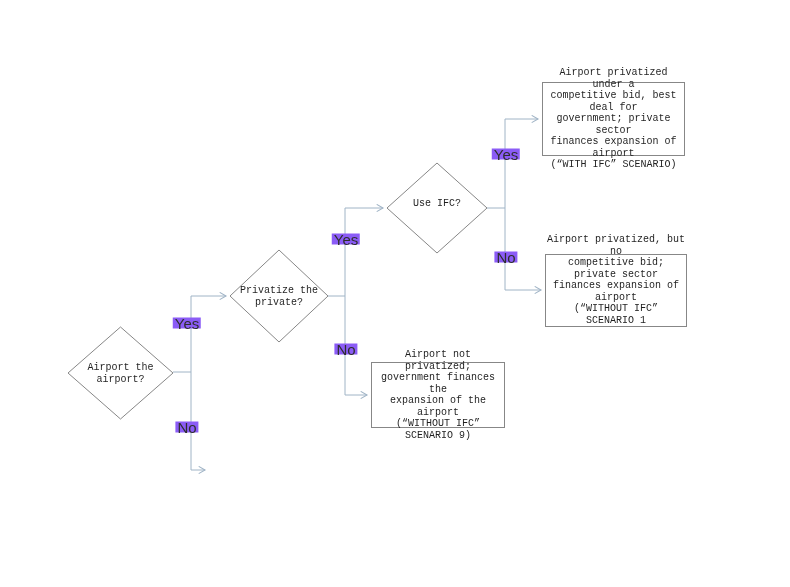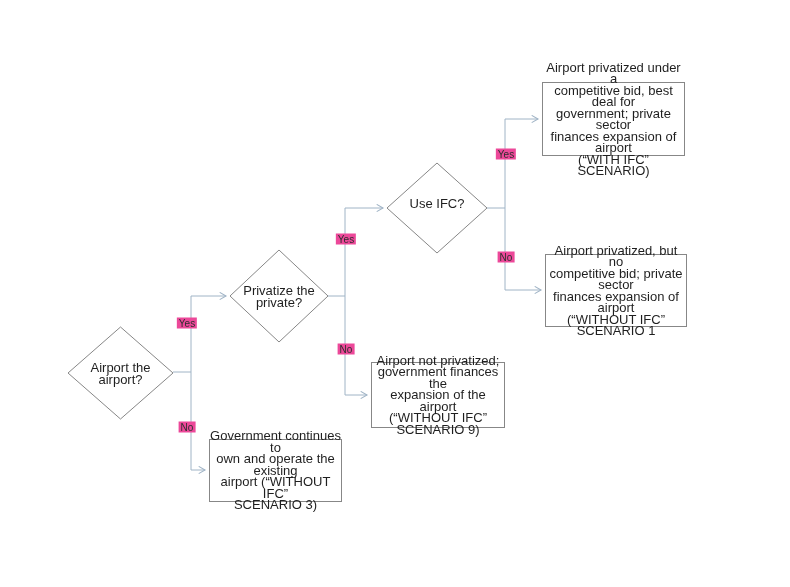--- a/index.html
+++ b/index.html
@@ -19,45 +19,46 @@
     position: absolute;
     left: 0;
     top: 0;
     width: 790px;
     height: 587px;
   }
   .node-text {
     position: absolute;
     transform: translate(-50%, -50%);
     color: var(--text, #1f1f1f);
-    font-size: 13px;
+    font-size: 10px;
     line-height: 11.5px;
     text-align: center;
     white-space: pre-line;
+    font-family: Liberation Mono, monospace;
   }
   .outcome-box {
     position: absolute;
     box-sizing: border-box;
     border: 1px solid var(--shape-border, #878787);
     background: #ffffff;
     display: flex;
     align-items: center;
     justify-content: center;
   }
   .outcome-box .node-text {
     position: static;
     transform: none;
   }
   .branch-label {
     position: absolute;
     transform: translate(-50%, -50%);
     color: var(--label-text, #2e2e2e);
-    font-size: 10px;
+    font-size: 15px;
     line-height: 11px;
-    background: #ec4899;
+    background: #8b5cf6;
     padding: 0 2px;
   }
   svg polyline, svg polygon {
     fill: none;
   }
 </style>
 </head>
 <body>
 
 <div class="canvas">
@@ -87,40 +88,34 @@
 private?</div>
   <div class="node-text" style="left:437px; top:204px; width:80px;">Use IFC?</div>
 
   <div class="outcome-box" style="left:542px; top:82px; width:143px; height:74px;">
     <div class="node-text">Airport privatized under a
 competitive bid, best deal for
 government; private sector
 finances expansion of airport
 (“WITH IFC” SCENARIO)</div>
   </div>
-  <div class="outcome-box" style="left:545px; top:254px; width:142px; height:73px;">
+  <div class="outcome-box" style="left:545px; top:254px; width:142px; height:73px;align-items:flex-end;">
     <div class="node-text">Airport privatized, but no
 competitive bid; private sector
 finances expansion of airport
 (“WITHOUT IFC”
 SCENARIO 1</div>
   </div>
   <div class="outcome-box" style="left:371px; top:362px; width:134px; height:66px;">
     <div class="node-text">Airport not privatized;
 government finances the
 expansion of the airport
 (“WITHOUT IFC”
 SCENARIO 9)</div>
   </div>
-  <div class="outcome-box" style="left:209px; top:439px; width:133px; height:63px;">
-    <div class="node-text">Government continues to
-own and operate the existing
-airport (“WITHOUT IFC”
-SCENARIO 3)</div>
-  </div>
 
   <span class="branch-label" style="left:187px; top:323px;">Yes</span>
   <span class="branch-label" style="left:187px; top:427px;">No</span>
   <span class="branch-label" style="left:346px; top:239px;">Yes</span>
   <span class="branch-label" style="left:346px; top:349px;">No</span>
   <span class="branch-label" style="left:506px; top:154px;">Yes</span>
   <span class="branch-label" style="left:506px; top:257px;">No</span>
 
 </div>
 

